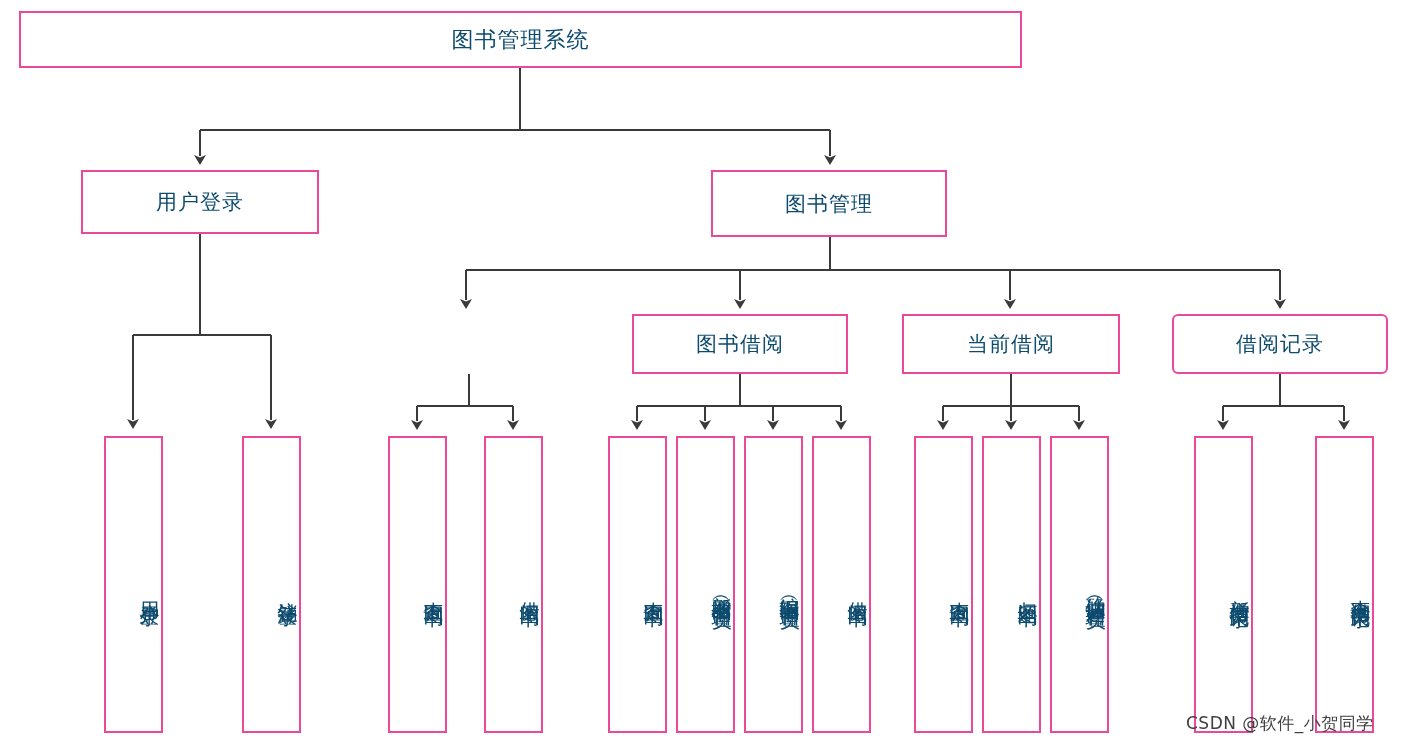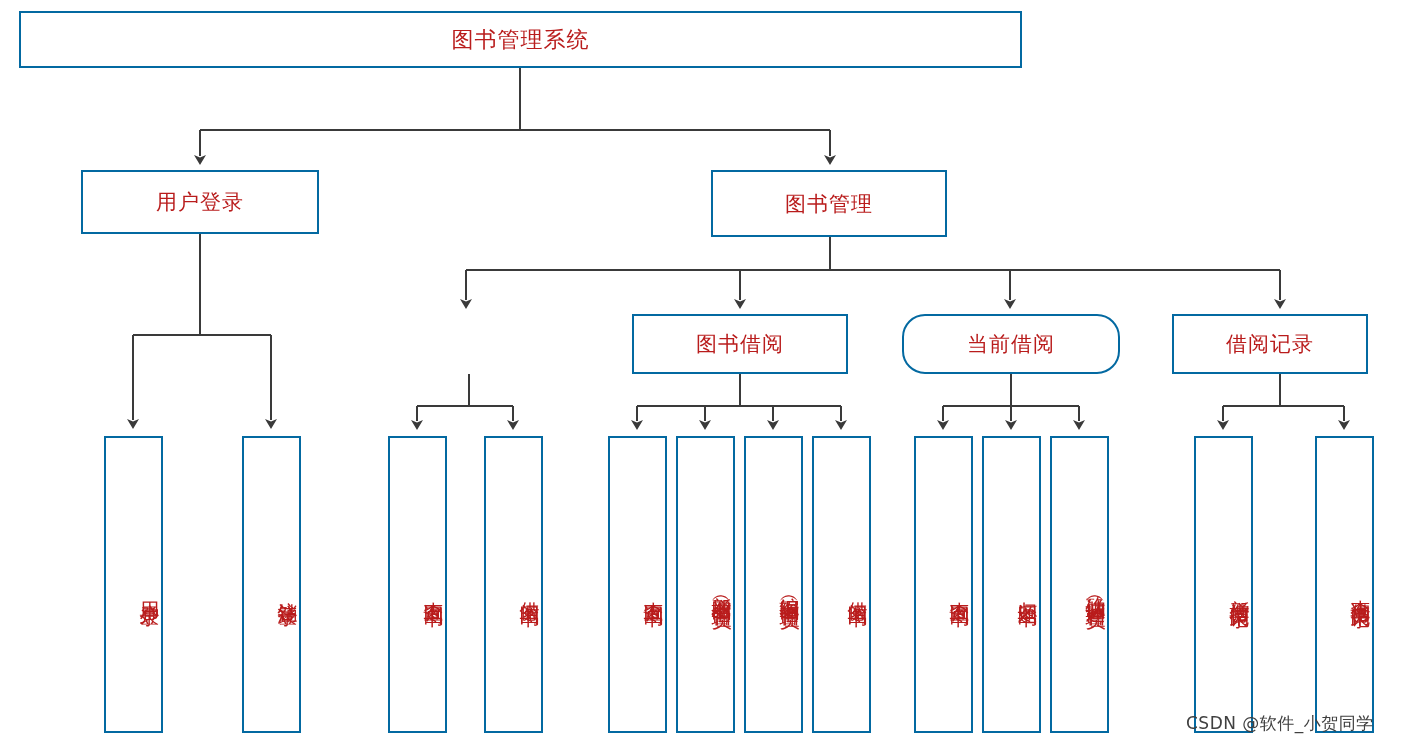--- a/index.html
+++ b/index.html
@@ -8,25 +8,25 @@
     background:#ffffff;
     font-family:"DejaVu Sans","Liberation Sans",sans-serif;
     overflow:hidden;
   }
   #stage{position:relative;width:1405px;height:747px;}
 
   .node{
     position:absolute;
     box-sizing:border-box;
     background:#ffffff;
-    border:2px solid #0369a1;
+    border:2px solid #ec4899;
     display:flex;
     align-items:center;
     justify-content:center;
-    color:#b91c1c;
+    color:#0c4a6e;
   }
   .node.horiz{font-size:21px;letter-spacing:1px;}
   .node.root{font-size:22px;}
 
   .node.vert{
     writing-mode:vertical-rl;
     text-orientation:upright;
     align-items:flex-start;
     justify-content:center;
     padding-top:10px;
@@ -114,24 +114,24 @@
   <div class="node horiz" style="left:81px;top:170px;width:238px;height:64px;">
     <span>用户登录</span>
   </div>
   <div class="node horiz" style="left:711px;top:170px;width:236px;height:67px;">
     <span>图书管理</span>
   </div>
 
   <div class="node horiz" style="left:632px;top:314px;width:216px;height:60px;justify-content:center;">
     <span>图书借阅</span>
   </div>
-  <div class="node horiz" style="left:902px;top:314px;width:218px;height:60px;border-radius:23px;">
+  <div class="node horiz" style="left:902px;top:314px;width:218px;height:60px;">
     <span>当前借阅</span>
   </div>
-  <div class="node horiz" style="left:1172px;top:314px;width:196px;height:60px;">
+  <div class="node horiz" style="left:1172px;top:314px;width:216px;height:60px;border-radius:6px;">
     <span>借阅记录</span>
   </div>
 
   <div class="node vert" style="left:104px;top:436px;width:59px;height:297px;">
     <span class="vtext">用户登录</span>
   </div>
   <div class="node vert" style="left:242px;top:436px;width:59px;height:297px;">
     <span class="vtext">注销登录</span>
   </div>
 

